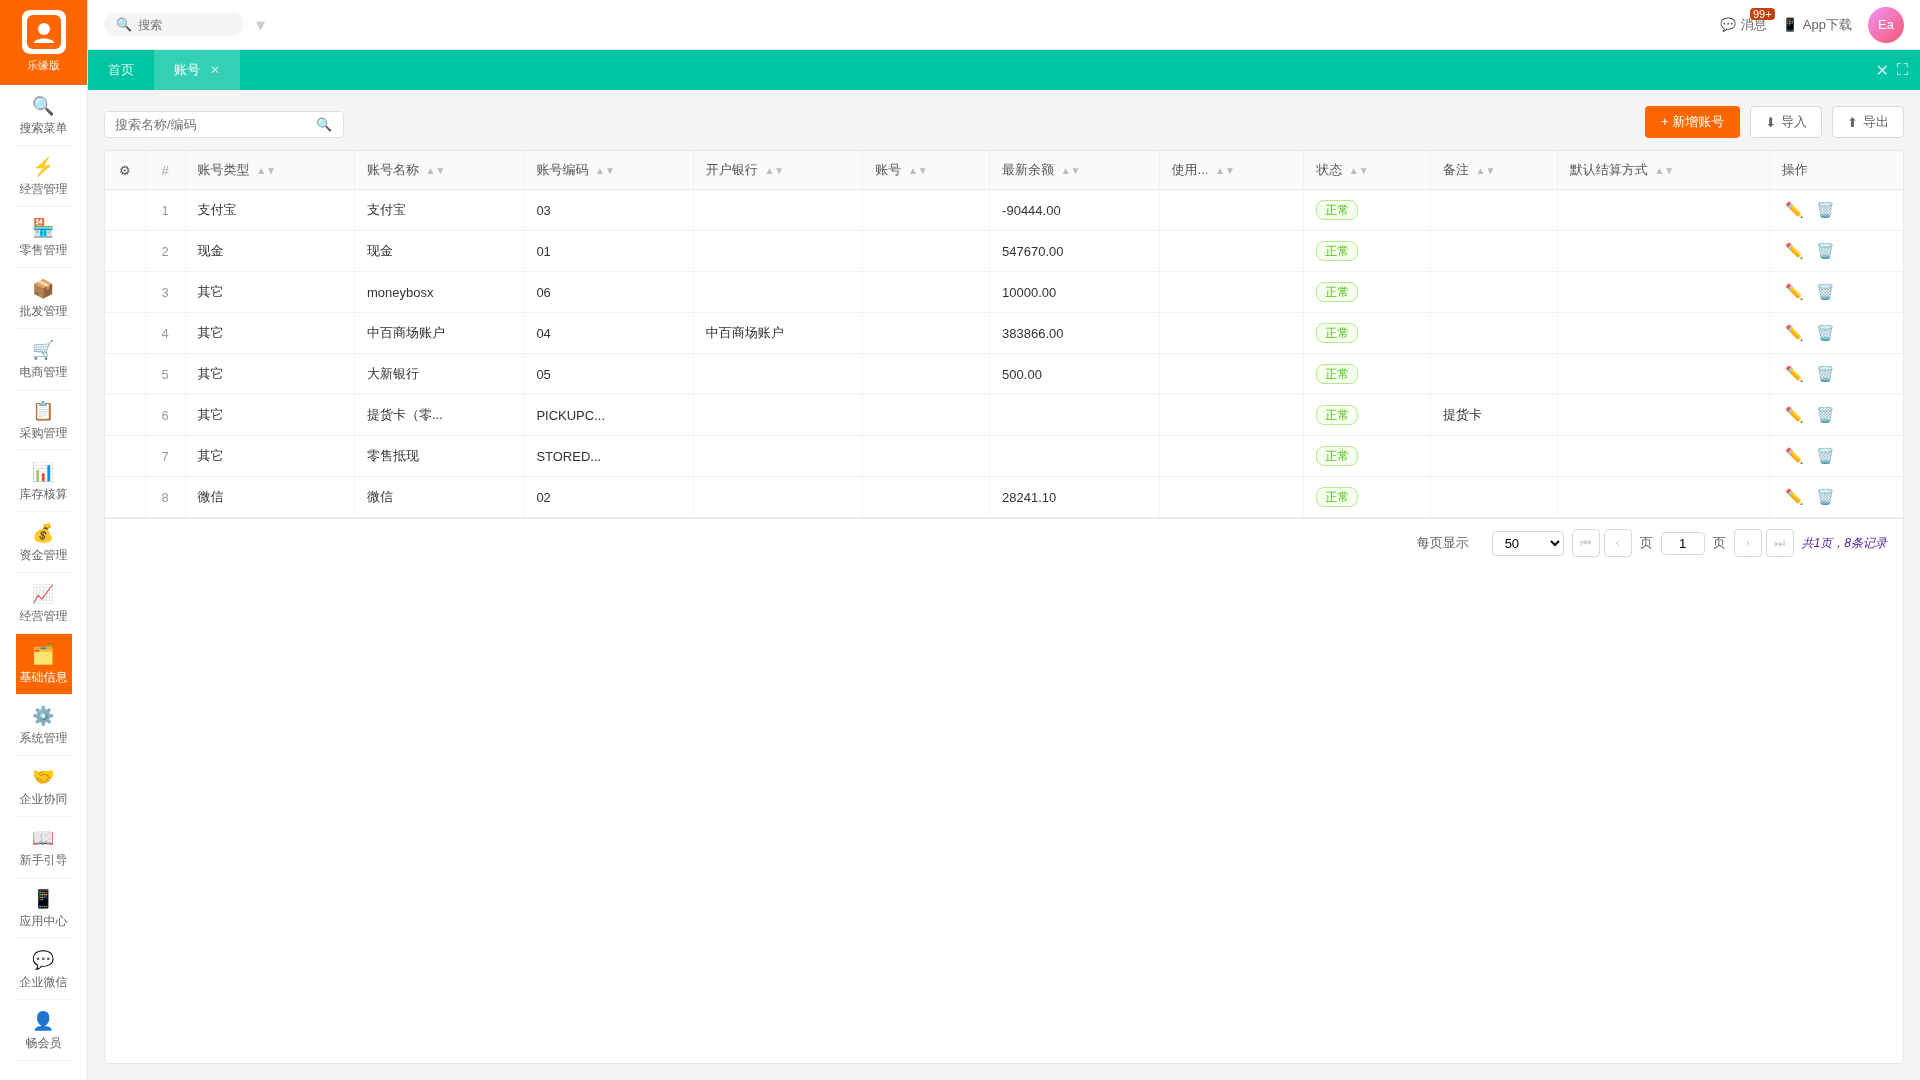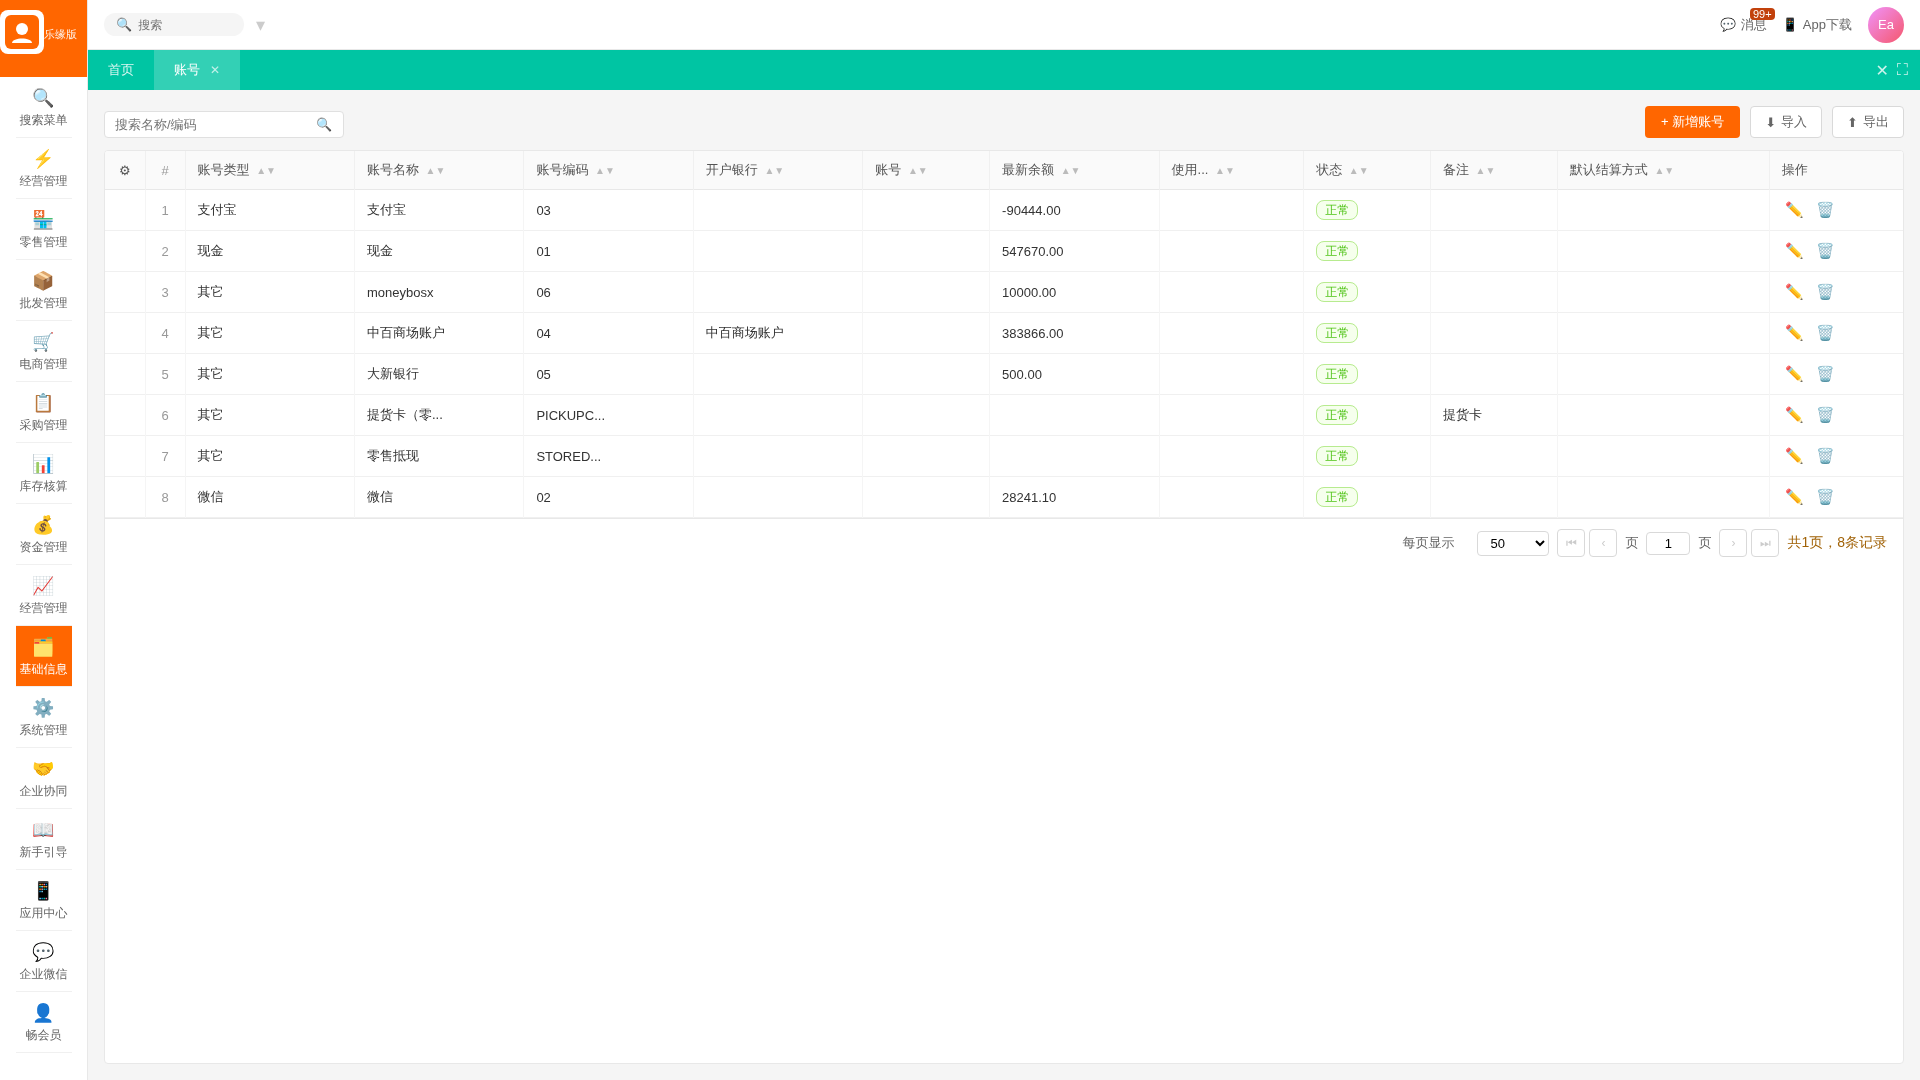--- a/index.html
+++ b/index.html
@@ -13,23 +13,23 @@
       flex-direction: column;
       align-items: center;
       border-right: 1px solid #e8e8e8;
       flex-shrink: 0;
       overflow-y: auto;
     }
     .logo-area {
       width: 100%;
       background: #ff6600;
       display: flex;
-      flex-direction: row;
-      align-items: center;
-      padding: 10px 0 19px;
+      flex-direction: column;
+      align-items: center;
+      padding: 10px 0 12px;
       color: white;
     }
     .logo-icon {
       width: 44px;
       height: 44px;
       background: #fff;
       border-radius: 8px;
       display: flex;
       align-items: center;
       justify-content: center;
@@ -347,21 +347,21 @@
     .page-btn.disabled { color: #ccc; cursor: not-allowed; }
     .page-input {
       width: 44px;
       border: 1px solid #d9d9d9;
       border-radius: 4px;
       text-align: center;
       font-size: 13px;
       padding: 3px;
       outline: none;
     }
-    .page-info { font-size: 14px; color: #a16207; }
+    .page-info { font-size: 12px; color: #4c1d95; font-style: italic; }
   </style>
 </head>
 <body>
 
 <div class="sidebar">
   <div class="logo-area">
     <div class="logo-icon">
       <svg viewBox="0 0 34 34" fill="none" xmlns="http://www.w3.org/2000/svg">
         <rect width="34" height="34" rx="6" fill="#ff6600"></rect>
         <circle cx="17" cy="14" r="6" fill="white"></circle>

